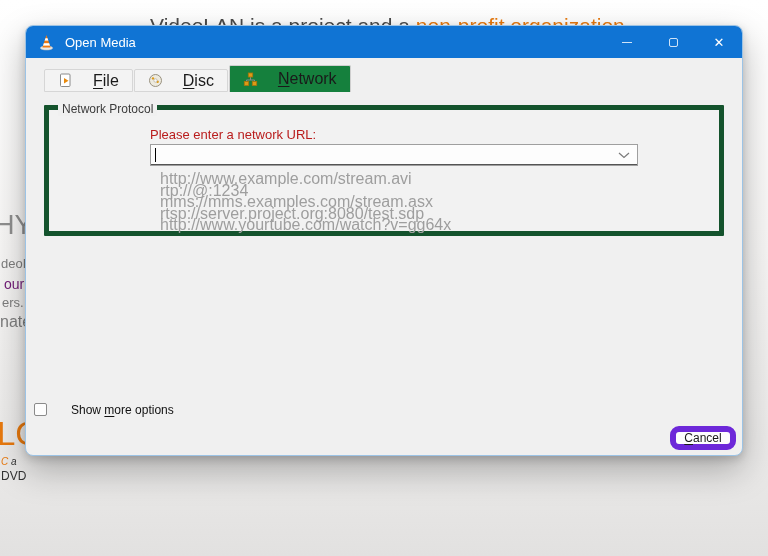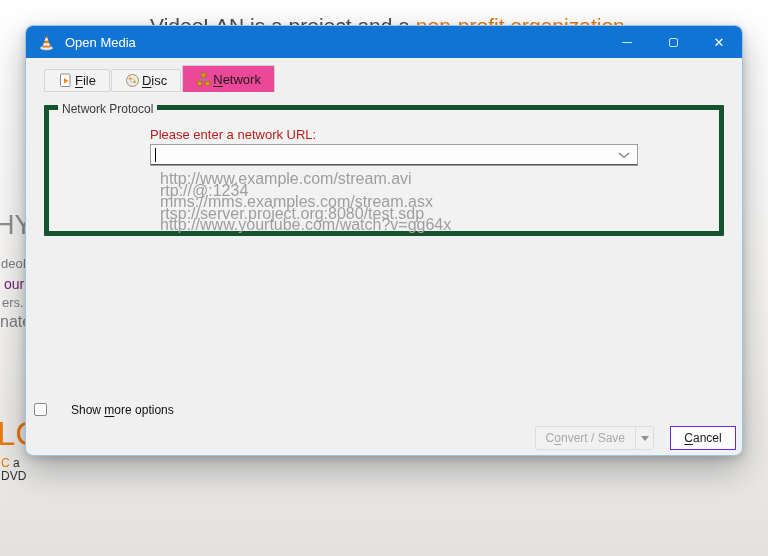--- a/index.html
+++ b/index.html
@@ -13,21 +13,21 @@
   
   .bg-frag { position:absolute; white-space:nowrap; z-index:1; }
   .bg-top-line { left:150px; top:14px; font-size:21px; color:#4a4a4a; }
   .bg-top-line .lnk { color:#e8790e; }
   .frag-hy   { left:-5px;  top:210px; font-size:27px; color:#8f8f8f; }
   .frag-deol { left:1px;  top:256px; font-size:13px; color:#7d7d7d; }
   .frag-our  { left:4px;  top:276px; font-size:14px; color:#701a75; }
   .frag-ers  { left:2px;  top:295px; font-size:13px; color:#7d7d7d; }
   .frag-nate { left:0px;  top:313px; font-size:16px; color:#7d7d7d; }
   .frag-lc   { left:-3px; top:415px; font-size:33px; font-weight:500; color:#e8790e; }
-  .frag-ca   { left:1px;  top:456px; font-size:12px; color:#333; }
+  .frag-ca   { left:1px;  top:456px; font-size:10px; color:#333;font-style:italic; }
   .frag-ca .org { color:#e8790e; }
   .frag-dvd  { left:1px;  top:469px; font-size:12px; color:#333; }
 
   
   .dialog {
     position:absolute; left:25px; top:25px; width:718px; height:431px;
     background:#f0f0f0; border:1px solid #9cc3e5; border-radius:8px;
     box-shadow:0 14px 34px rgba(0,0,0,.28), 0 3px 8px rgba(0,0,0,.16);
     z-index:10; overflow:hidden; display:flex; flex-direction:column;
   }
@@ -42,26 +42,26 @@
   .win-btn { width:46px; height:100%; display:flex; align-items:center; justify-content:center; cursor:default; }
   .glyph-min { width:10px; height:1px; background:rgba(255,255,255,.8); }
   .glyph-max { width:9px; height:9px; border:1px solid rgba(255,255,255,.8); border-radius:2px; }
   .glyph-close { color:#fff; font-size:13px; line-height:1; }
 
   .content { padding:0 18px; }
 
   
   .tabs { display:flex; align-items:flex-end; height:34px; margin-top:0; }
   .tab {
-    height:23px; display:flex; align-items:center; gap:2px; padding:0 13px;
+    height:23px; display:flex; align-items:center; gap:20px; padding:0 13px;
     background:#f3f3f3; border:1px solid #d6d6d6; margin-right:1px;
-    font-size:13px; color:#1a1a1a; border-radius:2px 2px 0 0; cursor:default;margin-top:30px;
+    font-size:16px; color:#1a1a1a; border-radius:2px 2px 0 0; cursor:default;margin-top:30px;
   }
   .tab.active {
-    height:27px; background:#ec4899; border-color:#cfcfcf; border-bottom:none;
+    height:27px; background:#15803d; border-color:#cfcfcf; border-bottom:none;
   }
   .tab .ticon { width:15px; height:15px; display:flex; }
   .mn { text-decoration:underline; text-underline-offset:2px; }
 
   
   .groupbox {
     position:relative; margin-top:13px; height:131px;
     border:5px solid #14532d; background:#f2f2f2; border-radius:1px;
   }
   .legend {
@@ -92,21 +92,21 @@
     padding:0 10px; color:#a9a9a9; background:#f1f1f1; border:1px solid #dedede; border-radius:2px 0 0 2px;
   }
   .btn-convert-arrow {
     width:18px; background:#f1f1f1; border:1px solid #dedede; border-left:none; border-radius:0 2px 2px 0;
   }
   .btn-convert-arrow .tri {
     width:0; height:0; border-left:4px solid transparent; border-right:4px solid transparent;
     border-top:5px solid #8f8f8f;
   }
   .btn-cancel {
-    width:66px; color:#1a1a1a; background:#fdfdfd; border:1px solid #6d28d9; border-radius:0;
+    width:66px; color:#1a1a1a; background:#fdfdfd; border:6px solid #6d28d9; border-radius:9px;
   }
 </style>
 </head>
 <body>
 
 <div class="bg-frag bg-top-line"><span>VideoLAN is a project and a </span><span class="lnk">non-profit organization</span></div>
 <div class="bg-frag frag-hy">HY</div>
 <div class="bg-frag frag-deol">deoL</div>
 <div class="bg-frag frag-our">our</div>
 <div class="bg-frag frag-ers">ers.</div>
@@ -208,26 +208,18 @@
   </div>
 
   <div class="spacer"></div>
 
   <div class="footer">
     <div class="options-row">
       <span class="checkbox"></span>
       <label><span>Show </span><span class="mn">m</span><span>ore options</span></label>
     </div>
     <div class="buttons-row">
-      <div class="split">
-        <div class="btn btn-convert">
-            <span><span>C</span><span class="mn">o</span><span>nvert / Save</span></span>
-          </div>
-        <div class="btn btn-convert-arrow">
-            <span class="tri"></span>
-          </div>
-      </div>
       <div class="btn btn-cancel">
           <span><span class="mn">C</span><span>ancel</span></span>
         </div>
     </div>
   </div>
 </div>
 
 </body></html>

